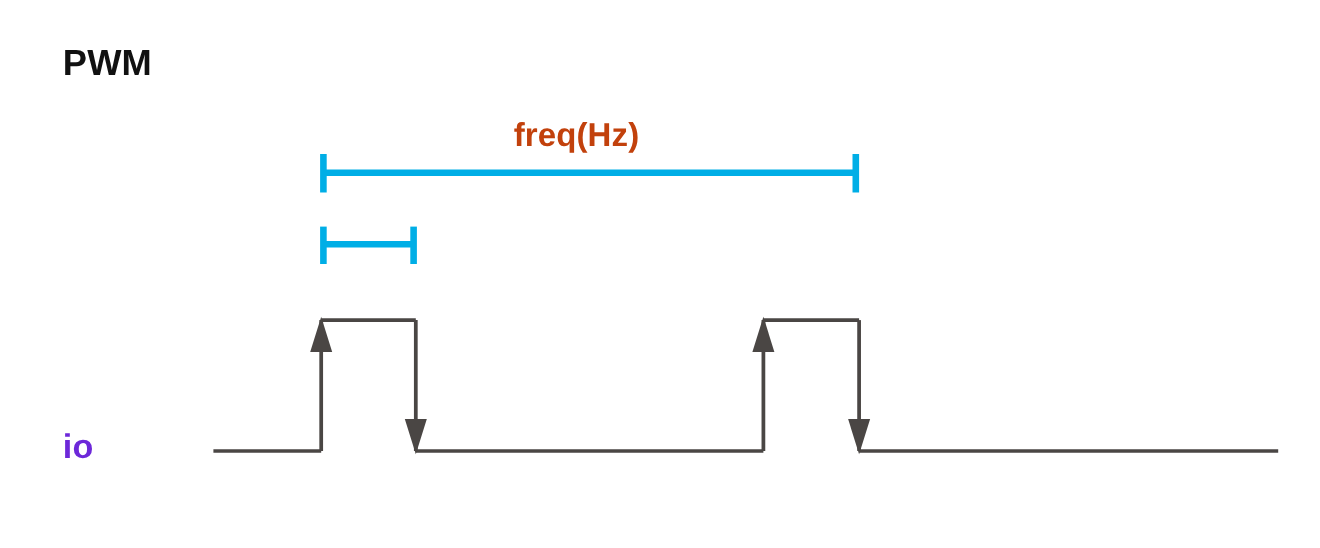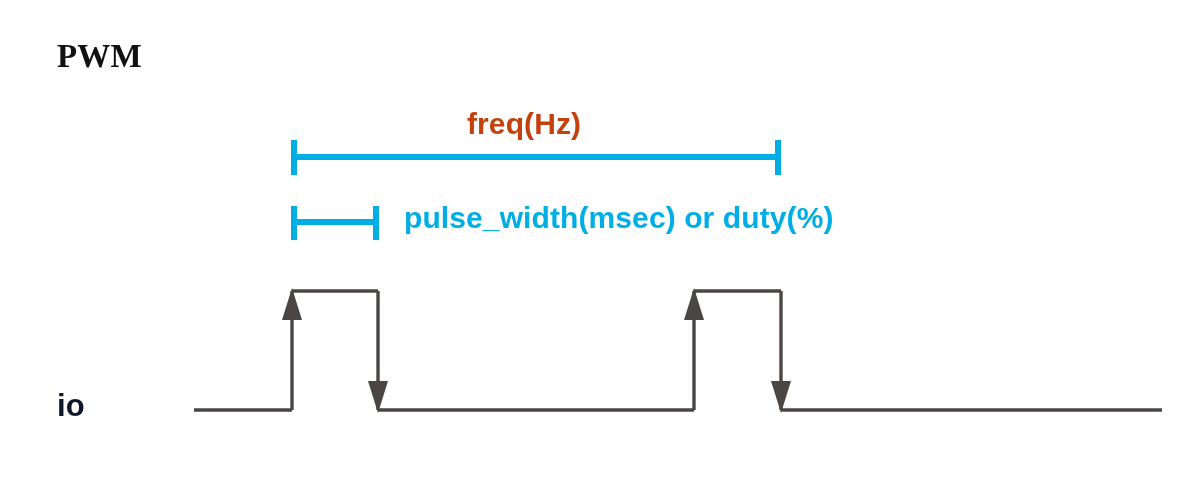--- a/index.html
+++ b/index.html
@@ -29,30 +29,29 @@
   .title-text {
     position: absolute;
     left: 57px;
     top: 40px;
     font-size: 33px;
     font-weight: 600;
     letter-spacing: 0.2px;
     color: #111111;
     white-space: nowrap;
     line-height: 1;
-    font-family: Liberation Serif, serif;
   }
   .io-text {
     position: absolute;
     left: 57px;
     top: 390px;
     font-size: 31px;
     font-weight: 600;
     letter-spacing: 0.2px;
-    color: #0f172a;
+    color: #6d28d9;
     white-space: nowrap;
     line-height: 1;
   }
   .freq-text {
     position: absolute;
     left: 467px;
     top: 109px;
     font-size: 30px;
     font-weight: 700;
     letter-spacing: 0.1px;
@@ -76,21 +75,20 @@
 <body>
 
 <div id="canvas">
 
   <div class="title-text">PWM</div>
 
   <div class="io-text">io</div>
 
   <div class="freq-text">freq(Hz)</div>
 
-  <div class="pulse-text">pulse_width(msec) or duty(%)</div>
 
   <svg id="diagram-svg" viewBox="0 0 1200 498">
 
     <g>
       <line x1="292" y1="157" x2="780" y2="157" stroke="#00aee6" stroke-width="6" stroke-linecap="butt"></line>
       <line x1="294" y1="140" x2="294" y2="175" stroke="#00aee6" stroke-width="6" stroke-linecap="butt"></line>
       <line x1="778" y1="140" x2="778" y2="175" stroke="#00aee6" stroke-width="6" stroke-linecap="butt"></line>
     </g>
 
     <g>

